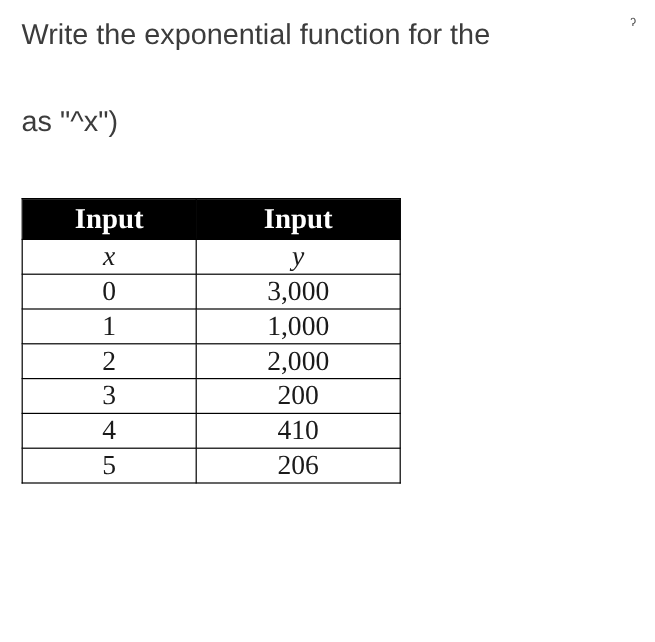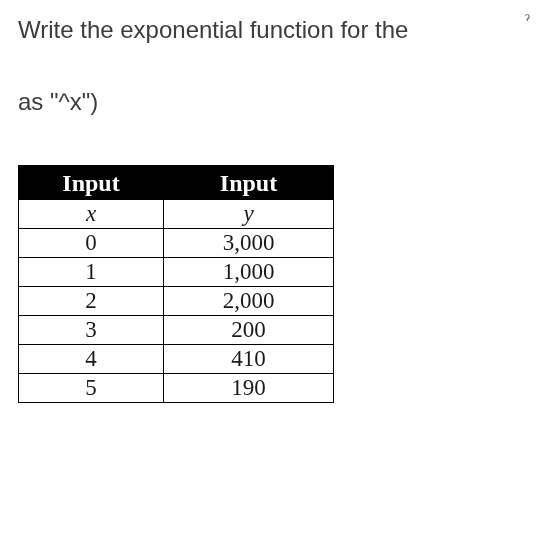--- a/index.html
+++ b/index.html
@@ -106,16 +106,16 @@
   <tr>
     <td>3</td>
     <td>200</td>
   </tr>
   <tr>
     <td>4</td>
     <td>410</td>
   </tr>
   <tr>
     <td>5</td>
-    <td>190</td>
+    <td>206</td>
   </tr>
 </tbody>
   </table>
 
 </body></html>

